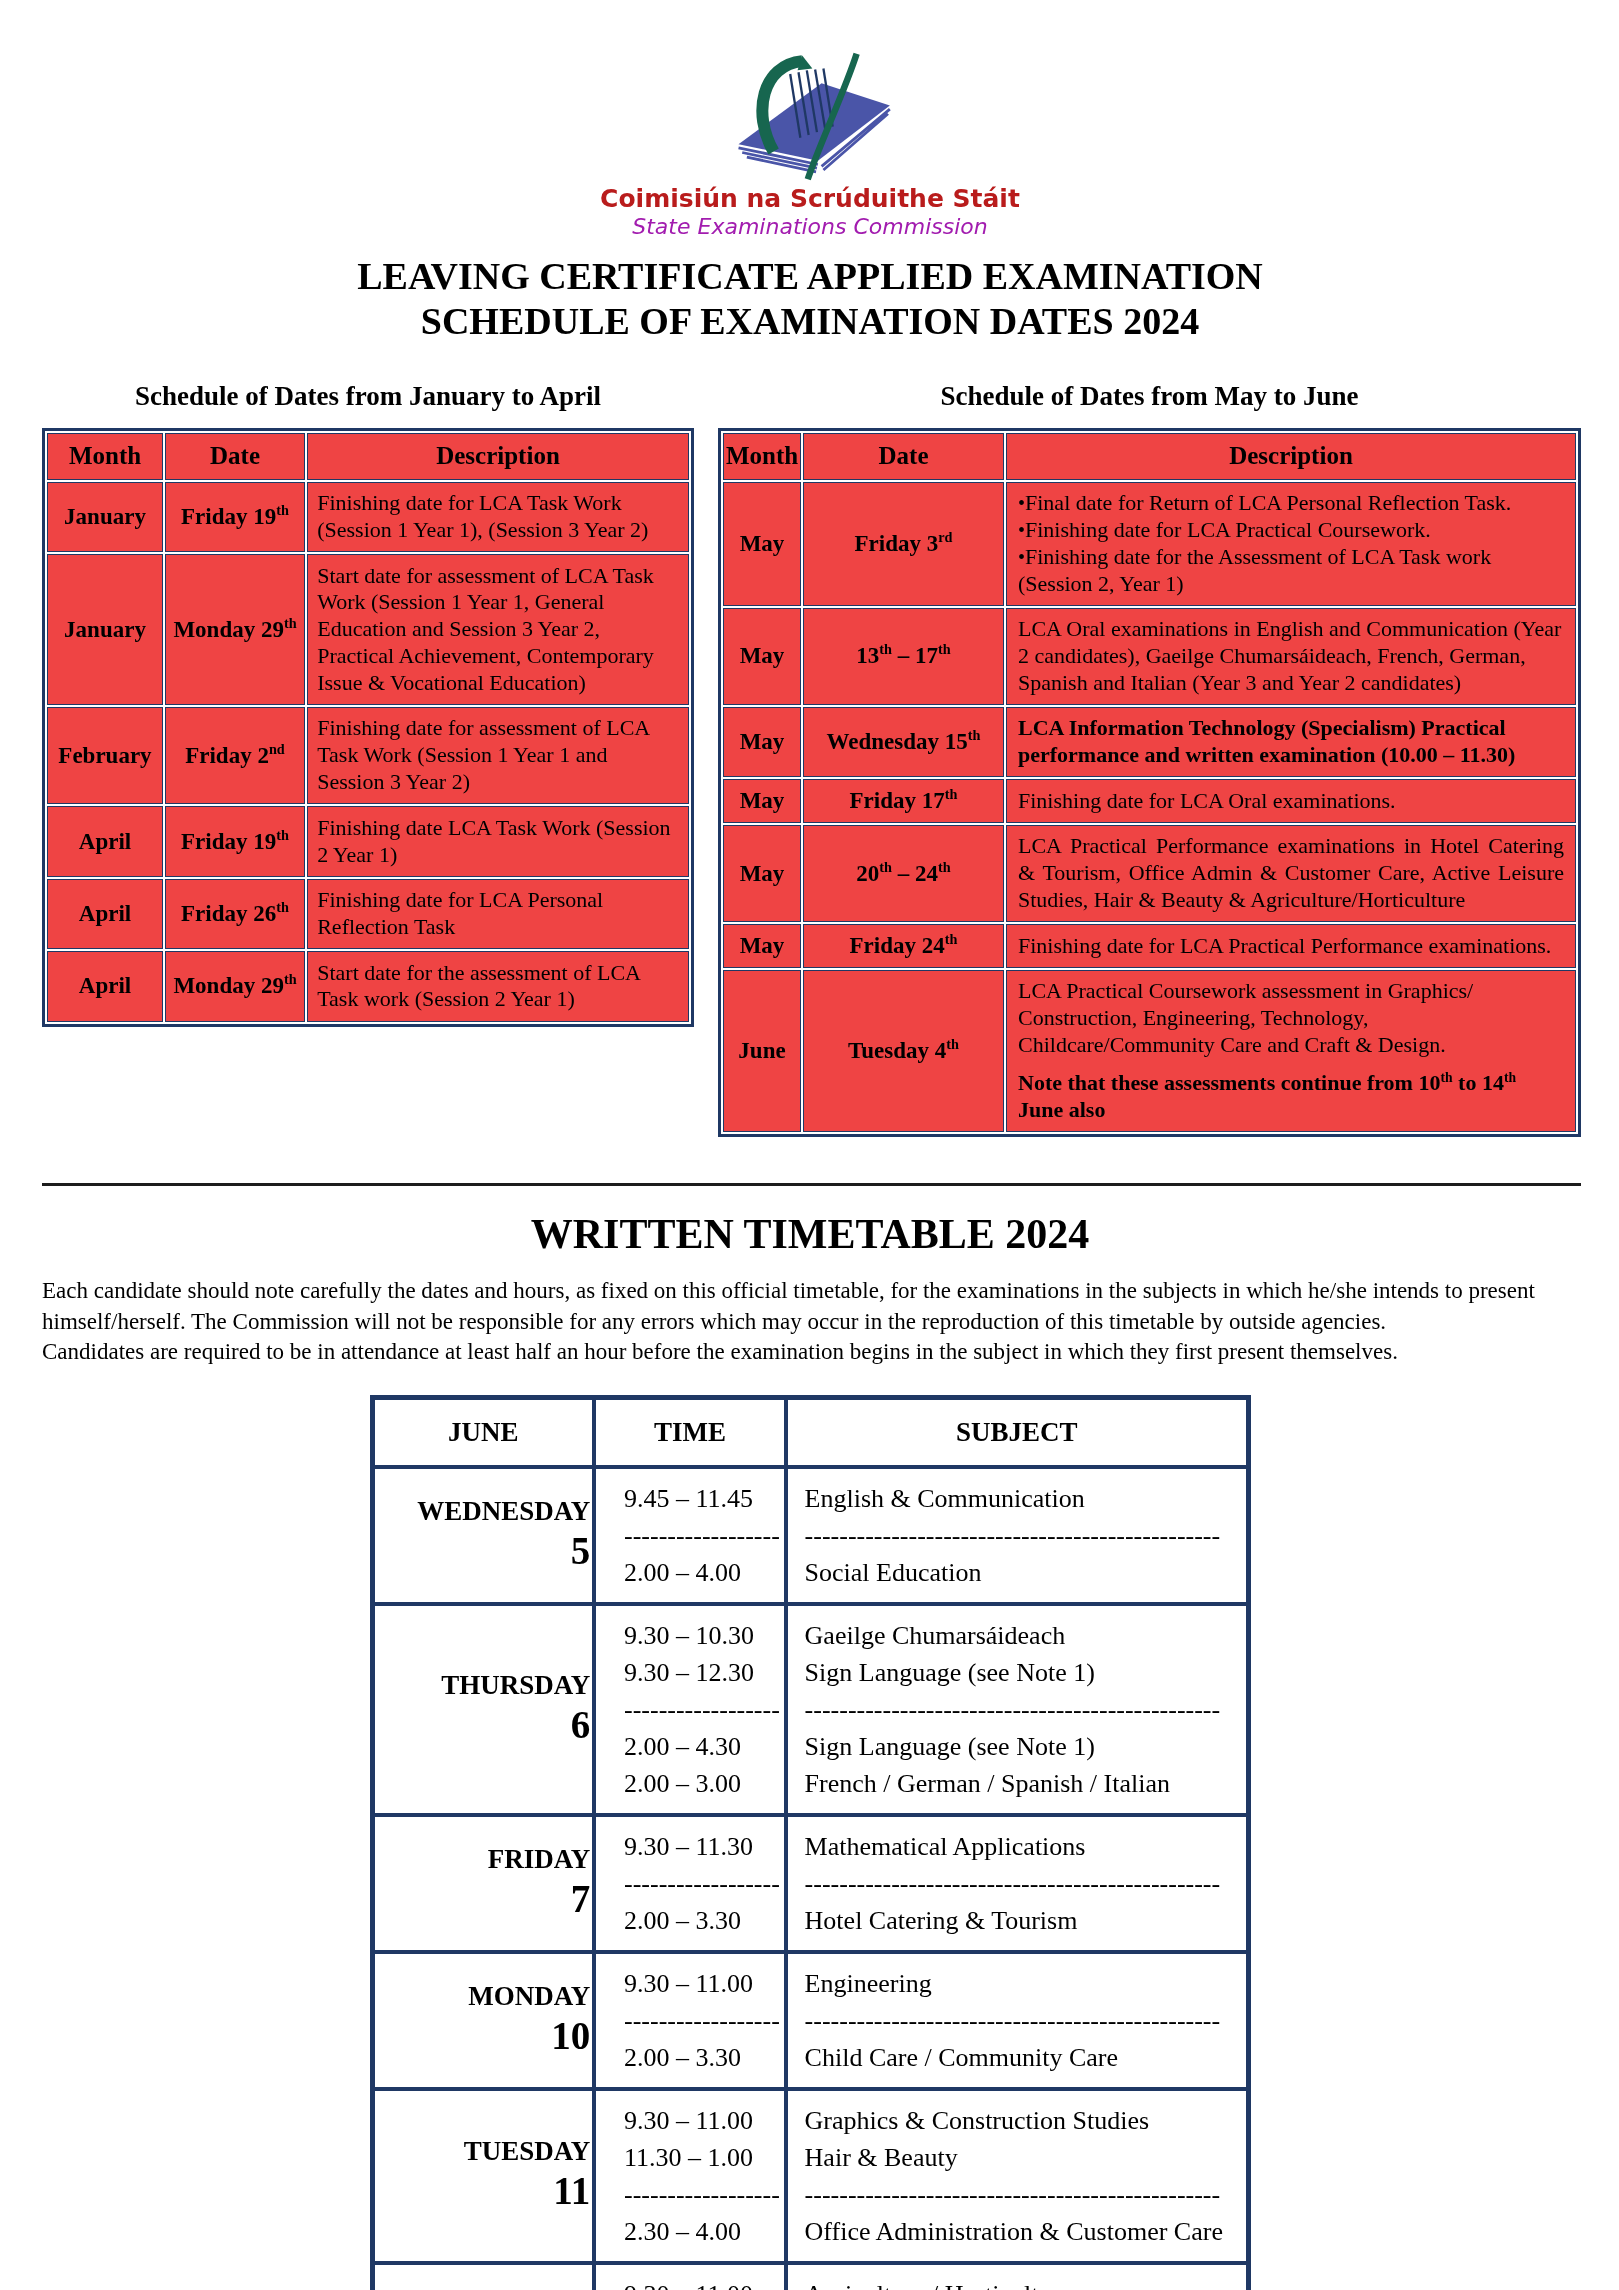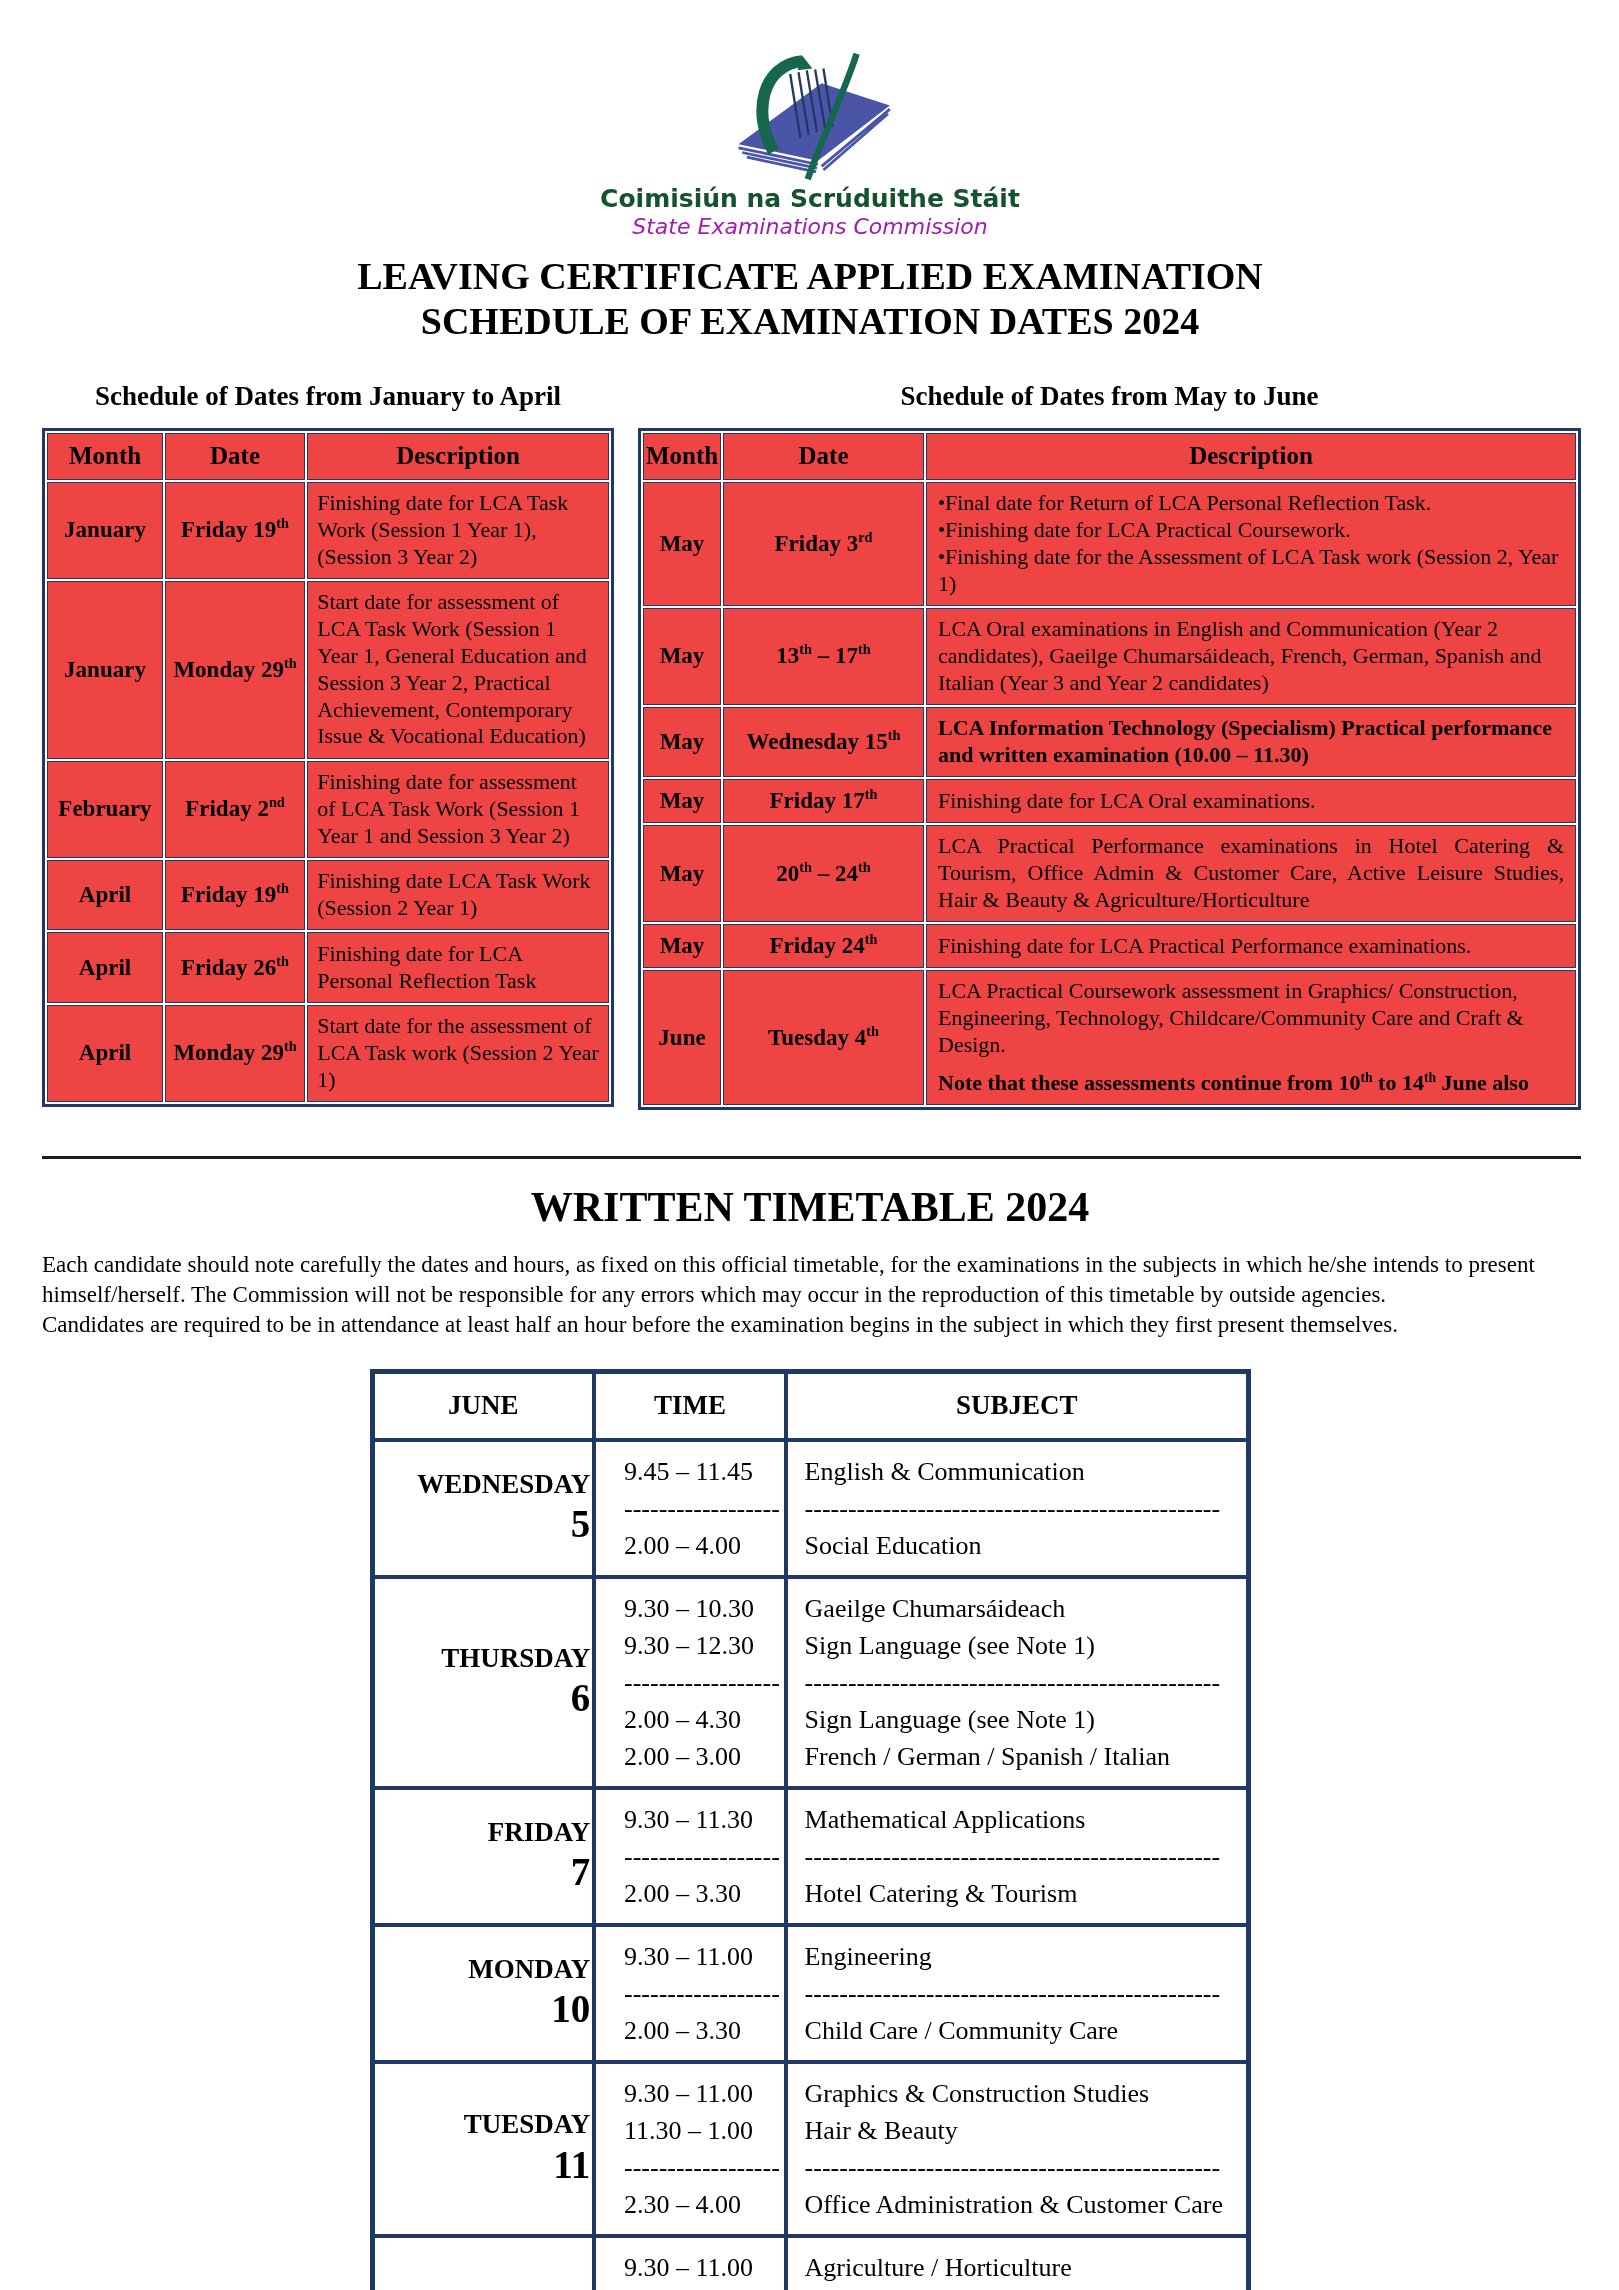--- a/index.html
+++ b/index.html
@@ -4,27 +4,27 @@
 <style>
   html,body{margin:0;padding:0;background:#ffffff;}
   .page{
     width:1620px;height:2291px;background:#fff;position:relative;
     font-family:"Liberation Serif","DejaVu Serif",serif;color:#000;overflow:hidden;
   }
   
   .logo-block{padding-top:48px;text-align:center;}
   .logo-svg{display:block;margin:0 auto;}
   .logo-irish{font-family:"DejaVu Sans","Liberation Sans",sans-serif;font-weight:bold;
-    font-size:25px;color:#14532d;line-height:1.15;}
+    font-size:25px;color:#b91c1c;line-height:1.15;}
   .logo-english{font-family:"DejaVu Sans","Liberation Sans",sans-serif;font-style:italic;
     font-size:22px;color:#a21caf;line-height:1.15;}
   .doc-title{margin-top:14.8px;text-align:center;font-weight:bold;font-size:38px;line-height:1.18;}
   
   .tables-row{display:flex;margin:37px 39px 0 42px;gap:24px;align-items:flex-start;}
-  .tbl-wrap-left{width:572px;flex:0 0 auto;}
+  .tbl-wrap-left{width:652px;flex:0 0 auto;}
   .tbl-wrap-right{flex:1 1 auto;}
   .tbl-heading{text-align:center;font-weight:bold;font-size:27px;margin:0 0 16.6px 0;}
   table.sched{border-collapse:separate;border-spacing:2.8px;border:3.7px solid #1f3864;
     background:#fff;width:100%;table-layout:fixed;}
   table.sched th,table.sched td{border:1.8px solid #1f3864;background:#ef4444;vertical-align:middle;}
   table.sched th{font-weight:bold;text-align:center;font-size:25px;padding:8.3px 1.8px;}
   td.c-month,td.c-date{text-align:center;font-weight:bold;font-size:23px;padding:7.4px 1.8px;}
   td.c-desc{font-size:22px;padding:7.4px 9.2px;line-height:1.22;}
   .sched-right td.c-desc{padding:7.4px 11px;}
   .desc-p{margin:0;}

